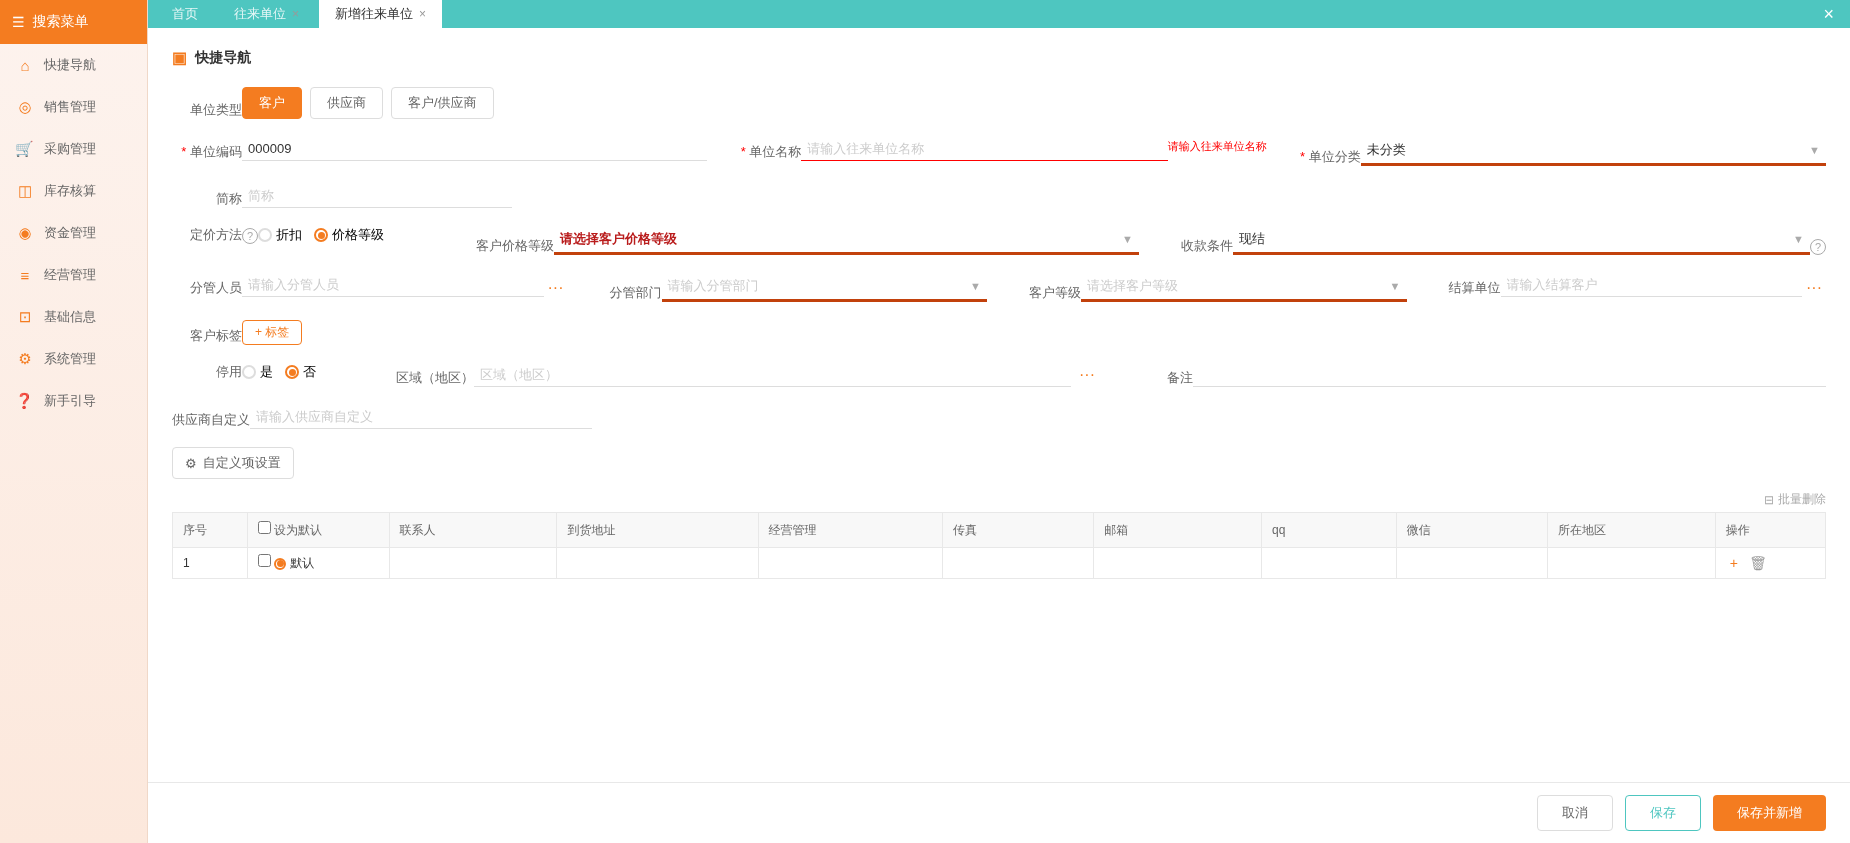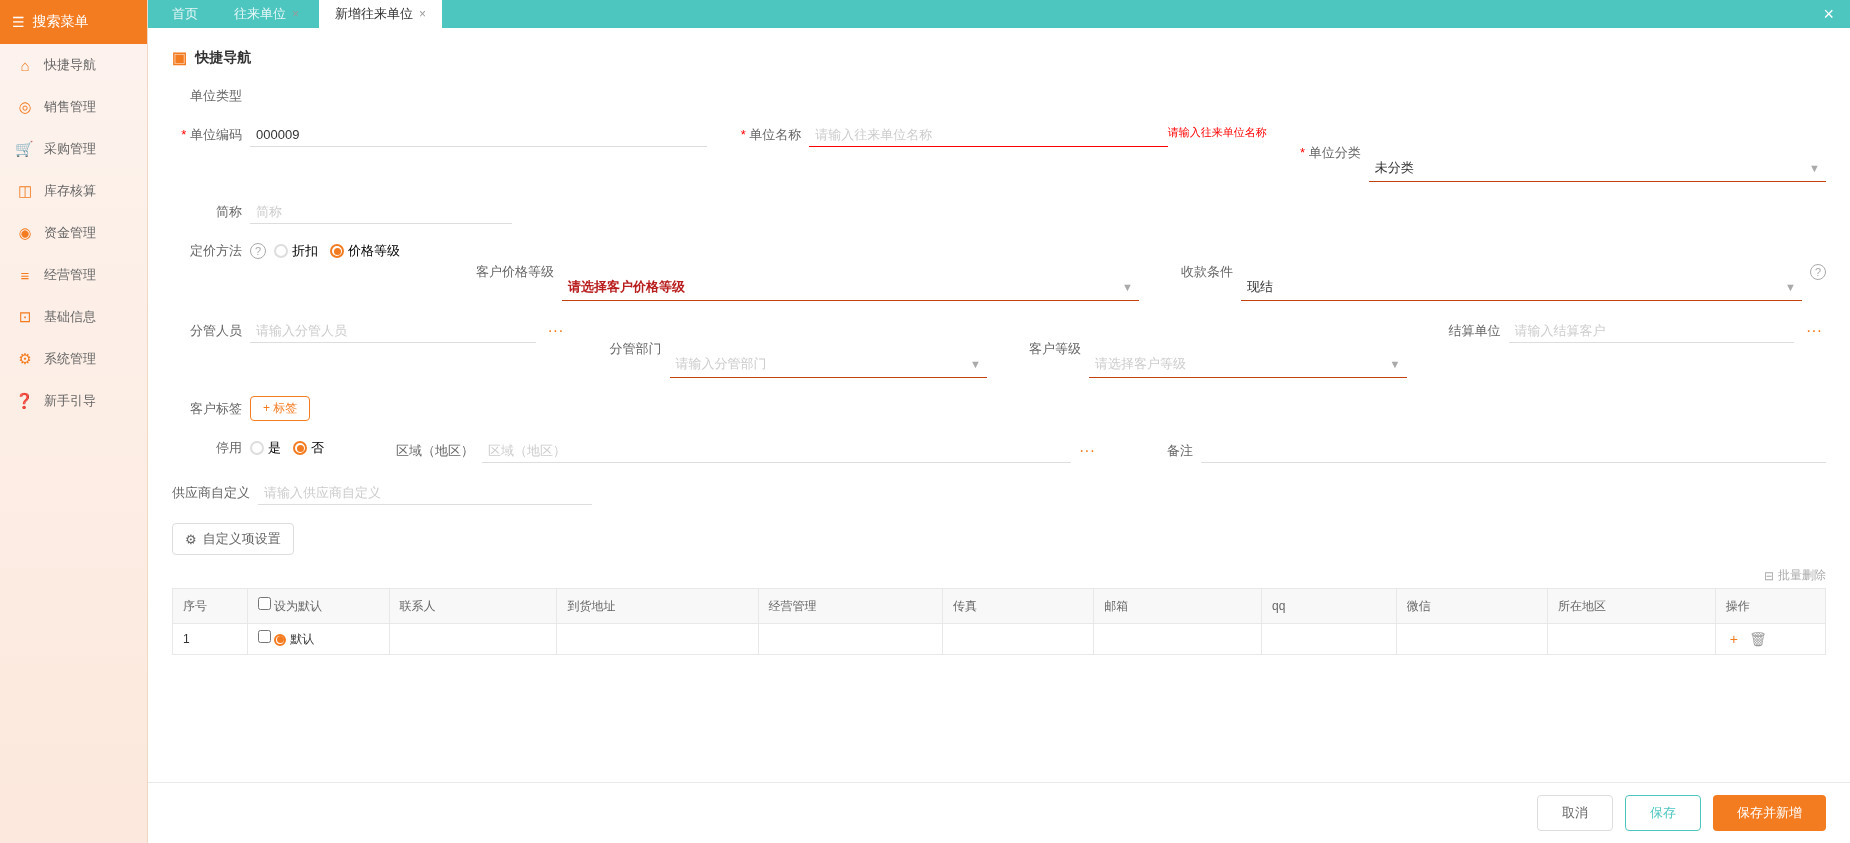--- a/index.html
+++ b/index.html
@@ -102,22 +102,22 @@
     
     .form-row {
       display: flex;
       align-items: flex-start;
       margin-bottom: 18px;
       gap: 24px;
       flex-wrap: wrap;
     }
     .form-field {
       display: flex;
-      align-items: center;
-      gap: 8px;
+      align-items: flex-end;
+      gap: 0;
       flex: 1;
       min-width: 260px;
     }
     .form-label {
       color: #666;
       white-space: nowrap;
       font-size: 13px;
       min-width: 70px;
       text-align: right;
     }
@@ -133,33 +133,32 @@
       outline: none;
       flex: 1;
       background: transparent;
       color: #333;
     }
     .form-input::placeholder { color: #ccc; }
     .form-input.error-border { border-bottom: 1px solid red; }
 
     .form-select {
       border: none;
-      border-bottom: 1px solid #c2410c;
+      border-bottom: 3px solid #c2410c;
       padding: 4px 6px;
       font-size: 13px;
       outline: none;
       flex: 1;
       background: transparent;
       color: #333;
       display: flex;
       align-items: center;
       justify-content: space-between;
       cursor: pointer;
       min-width: 120px;
-      margin-top: 32px;
     }
     .select-arrow { color: #aaa; font-size: 11px; }
 
     
     .unit-type-group {
       display: flex;
       gap: 8px;
     }
     .unit-btn {
       padding: 6px 16px;
@@ -387,20 +386,25 @@
   <div class="content-area">
 
     <div class="section-title">
       <span class="section-icon">▣</span>
       <span>快捷导航</span>
     </div>
 
     <div class="form-row">
       <div class="form-field" style="flex:none;">
         <span class="form-label">单位类型</span>
+        <div class="unit-type-group">
+          <button class="unit-btn active">客户</button>
+          <button class="unit-btn">供应商</button>
+          <button class="unit-btn">客户/供应商</button>
+        </div>
       </div>
     </div>
 
     <div class="form-row">
       <div class="form-field">
         <span class="form-label required-label">单位编码</span>
         <input class="form-input" type="text" value="000009" style="">
       </div>
       <div class="form-field" style="position:relative;">
         <span class="form-label required-label">单位名称</span>

